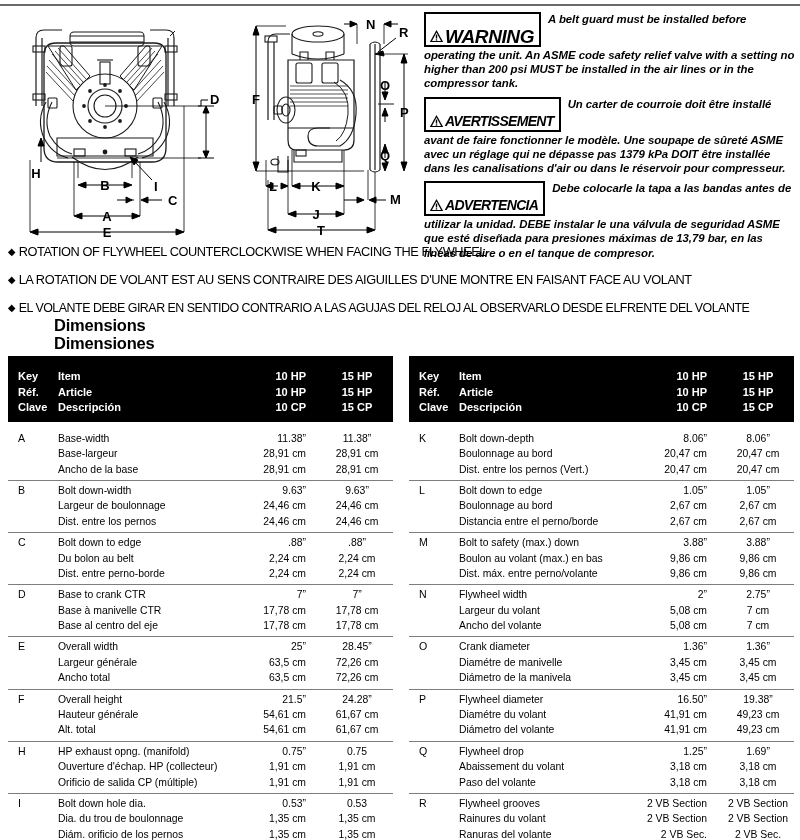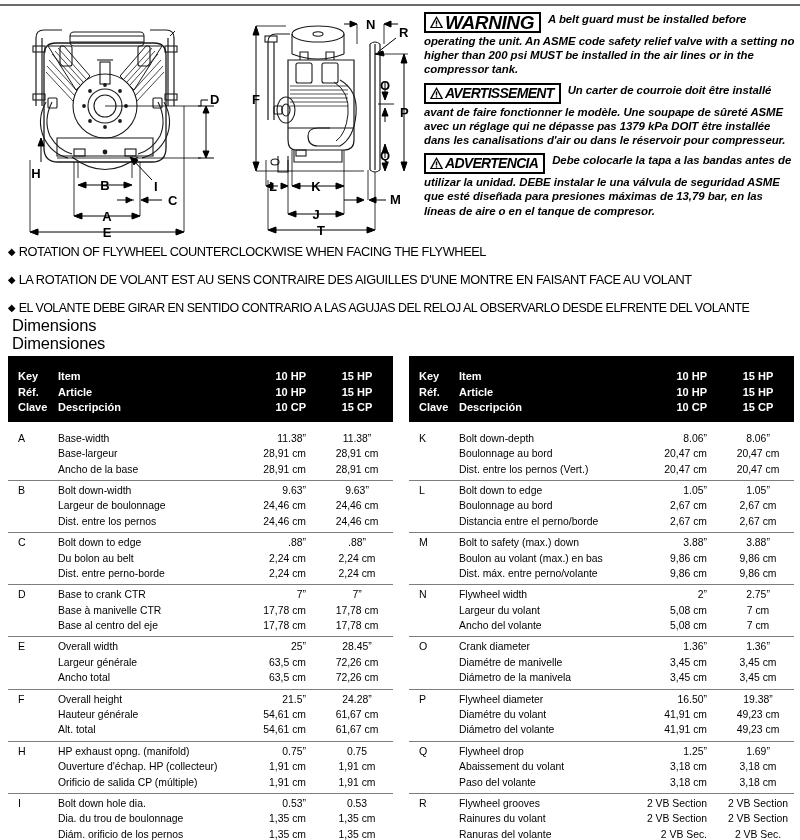--- a/index.html
+++ b/index.html
@@ -38,21 +38,21 @@
     position: absolute;
     left: 424px; top: 12px;
     width: 372px;
   }
   .warn-block { margin-bottom: 6px; }
   .warn-badge {
     display: inline-block;
     vertical-align: top;
     border: 2px solid #000;
     background: #fff;
-    padding: 1px 5px 1px 3px;
+    padding: 15px 5px 1px 3px;
     margin: 0 7px 1px 0;
     line-height: 1;
     white-space: nowrap;
   }
   .warn-badge .tri {
     display: inline-block;
     position: relative;
     width: 15px; height: 14px;
     vertical-align: -2px;
     margin-right: 1px;
@@ -98,24 +98,25 @@
     vertical-align: 1px;
   }
   #rot-3 { font-size: 12.8px; letter-spacing: -0.5px; }
 
   
   #dim-heading {
     position: absolute;
     left: 12px; top: 316px;
   }
   #dim-heading div {
-    font-weight: normal;
+    font-weight: bold;
     font-size: 16.5px;
     line-height: 18px;
     letter-spacing: -0.2px;
+    margin-left: 42px;
   }
 
   
   .dim-table {
     position: absolute;
     top: 356px;
     font-size: 10.4px;
   }
   #table-left  { left: 8px;  width: 385px; }
   #table-right { left: 409px; width: 385px; }

